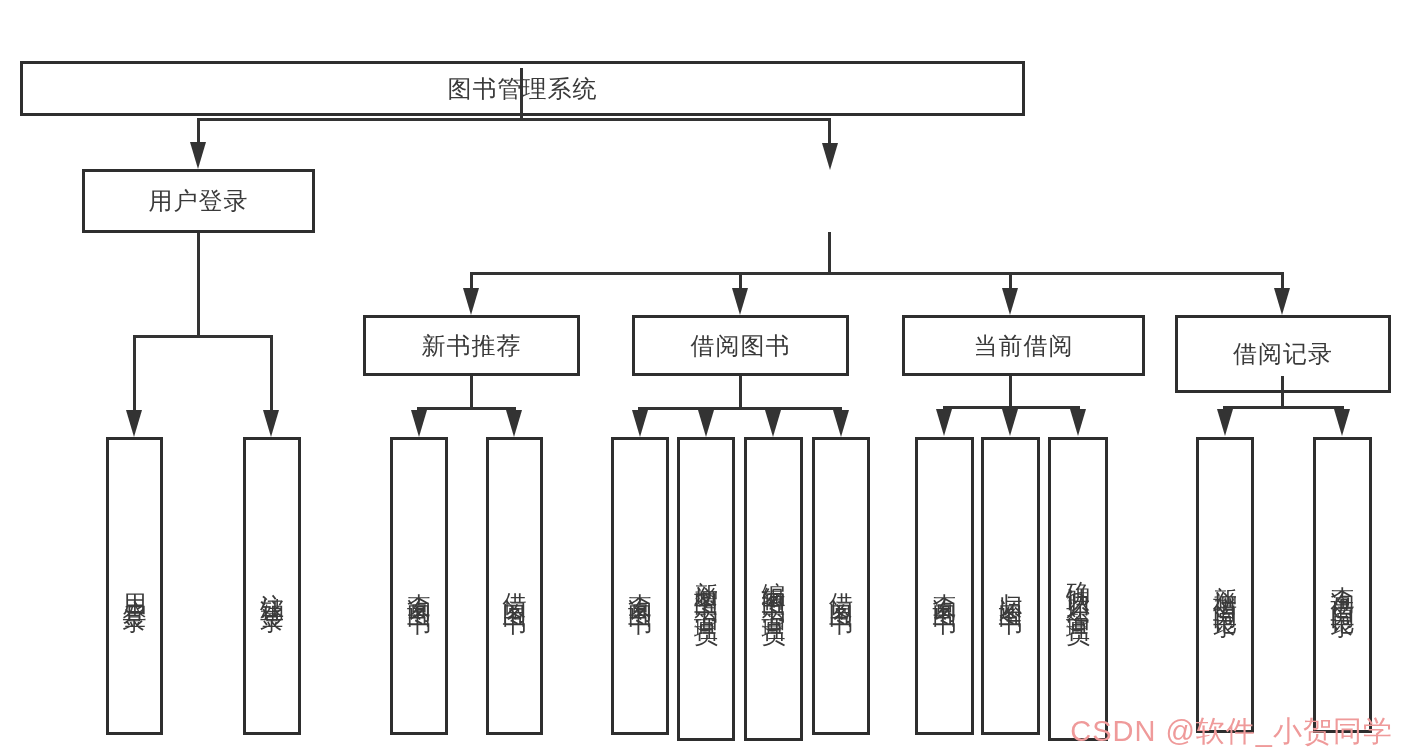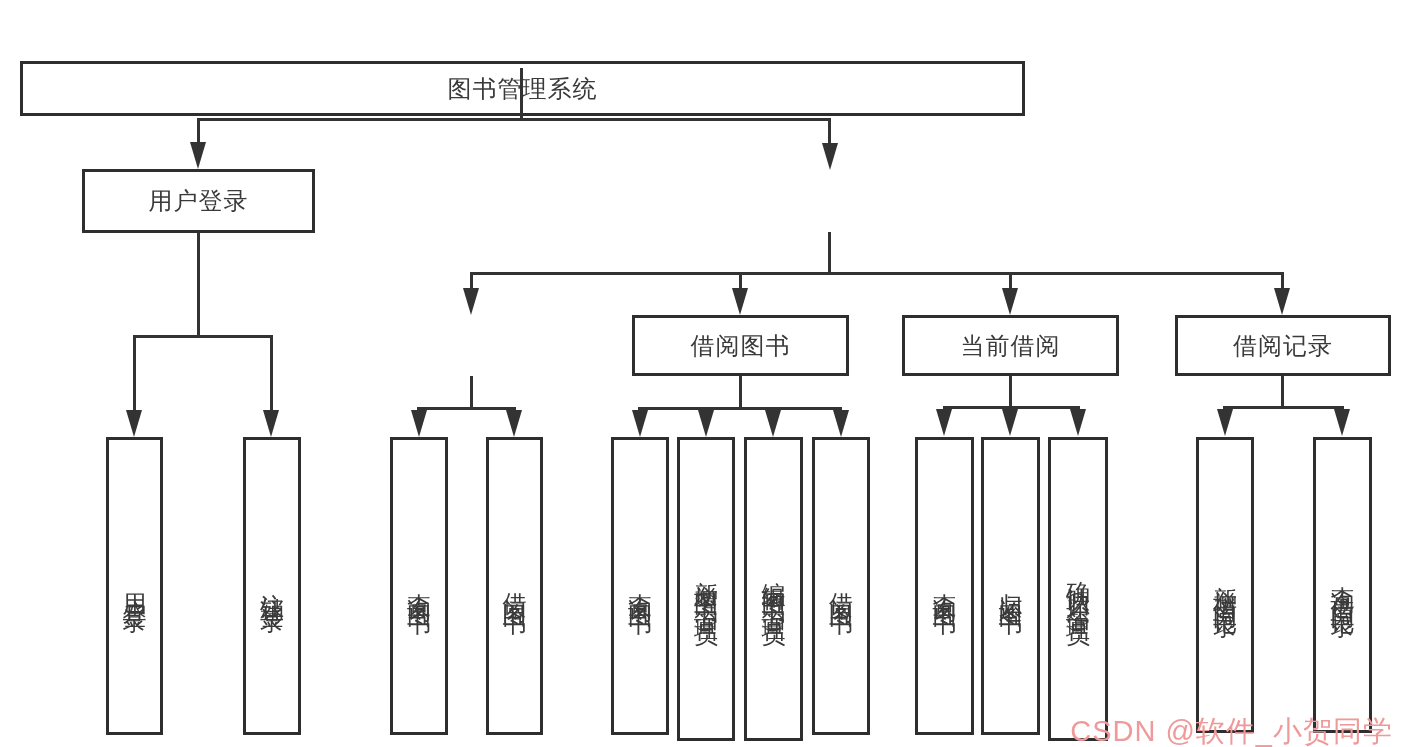--- a/index.html
+++ b/index.html
@@ -70,27 +70,30 @@
 <div class="canvas">
 
   <div class="hbox" style="left:20px; top:13px; width:1005px; height:55px;margin-top:48px;">
     <span class="hlabel">图书管理系统</span>
   </div>
 
   <div class="hbox" style="left:82px; top:169px; width:233px; height:64px;">
     <span class="hlabel">用户登录</span>
   </div>
 
+  <div class="hbox" style="left:363px; top:315px; width:217px; height:61px;">
+    <span class="hlabel">新书推荐</span>
+  </div>
   <div class="hbox" style="left:632px; top:315px; width:217px; height:61px;">
     <span class="hlabel">借阅图书</span>
   </div>
-  <div class="hbox" style="left:902px; top:315px; width:217px; height:61px;">
+  <div class="hbox" style="left:902px; top:315px; width:243px; height:61px;">
     <span class="hlabel">当前借阅</span>
   </div>
-  <div class="hbox" style="left:1175px; top:315px; width:216px; height:61px;">
+  <div class="hbox" style="left:1175px; top:315px; width:216px; height:78px;">
     <span class="hlabel">借阅记录</span>
   </div>
 
   <div class="vbox" style="left:106px; top:437px; width:57px; height:298px;">
     <span class="vlabel">用户登录</span>
   </div>
   <div class="vbox" style="left:243px; top:437px; width:58px; height:298px;">
     <span class="vlabel">注销登录</span>
   </div>
 

